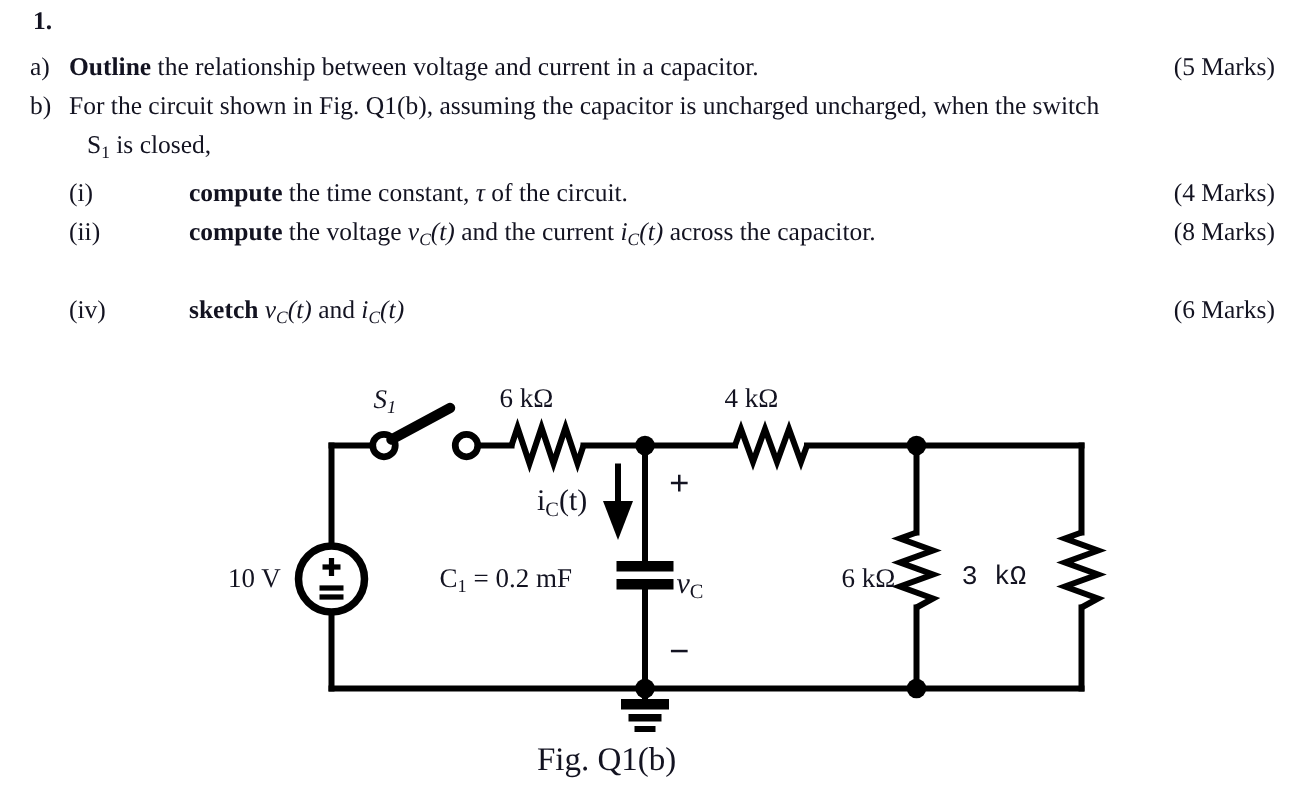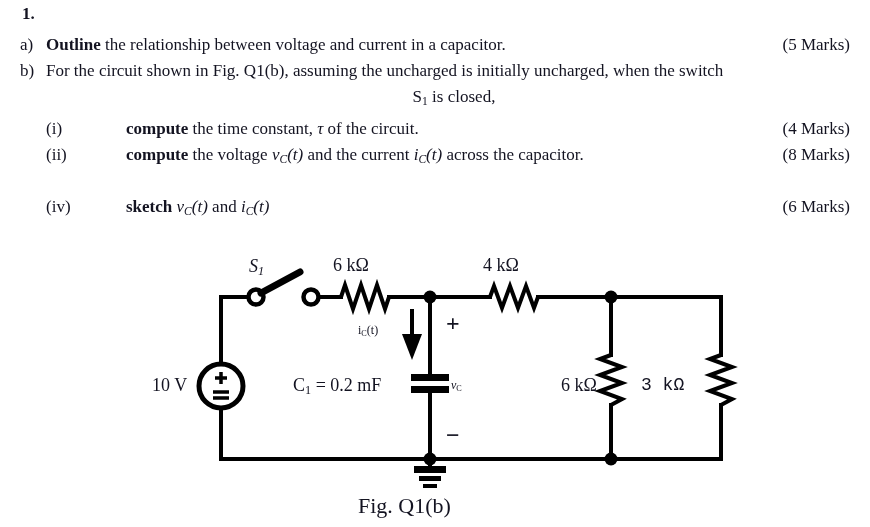--- a/index.html
+++ b/index.html
@@ -77,21 +77,21 @@
   #circuit {
     position: absolute;
     left: 0;
     top: 0;
     width: 870px;
     height: 527px;
     pointer-events: none;
   }
   .clabel {
     position: absolute;
-    font-size: 12px;
+    font-size: 20px;
     white-space: nowrap;
     color: #131321;
   }
   .clabel.big { font-size: 18px; }
   .caption {
     position: absolute;
     font-size: 22px;
     white-space: nowrap;
     text-align: center;
   }
@@ -104,24 +104,24 @@
   <div class="qnum">1.</div>
 
   <div class="row" style="top:34px;">
     <span class="marker">a)</span>
     <span class="rtext"><b>Outline</b><span> the relationship between voltage and current in a capacitor.</span></span>
     <span class="marks">(5 Marks)</span>
   </div>
 
   <div class="row" style="top:60px;">
     <span class="marker">b)</span>
-    <span class="rtext">For the circuit shown in Fig. Q1(b), assuming the uncharged is initially uncharged, when the switch</span>
+    <span class="rtext">For the circuit shown in Fig. Q1(b), assuming the capacitor is uncharged uncharged, when the switch</span>
   </div>
   <div class="row" style="top:86px;left:46px;width:804px;">
-    <span class="rtext" style="margin-left:12px;text-align:center;">S<sub>1</sub> is closed,</span>
+    <span class="rtext" style="margin-left:12px;">S<sub>1</sub> is closed,</span>
   </div>
 
   <div class="sub" style="top:118px;">
     <span class="marker">(i)</span>
     <span class="rtext"><b>compute</b> the time constant, <span class="italic">τ</span> of the circuit.</span>
     <span class="marks">(4 Marks)</span>
   </div>
 
   <div class="sub" style="top:144px;">
     <span class="marker">(ii)</span>

